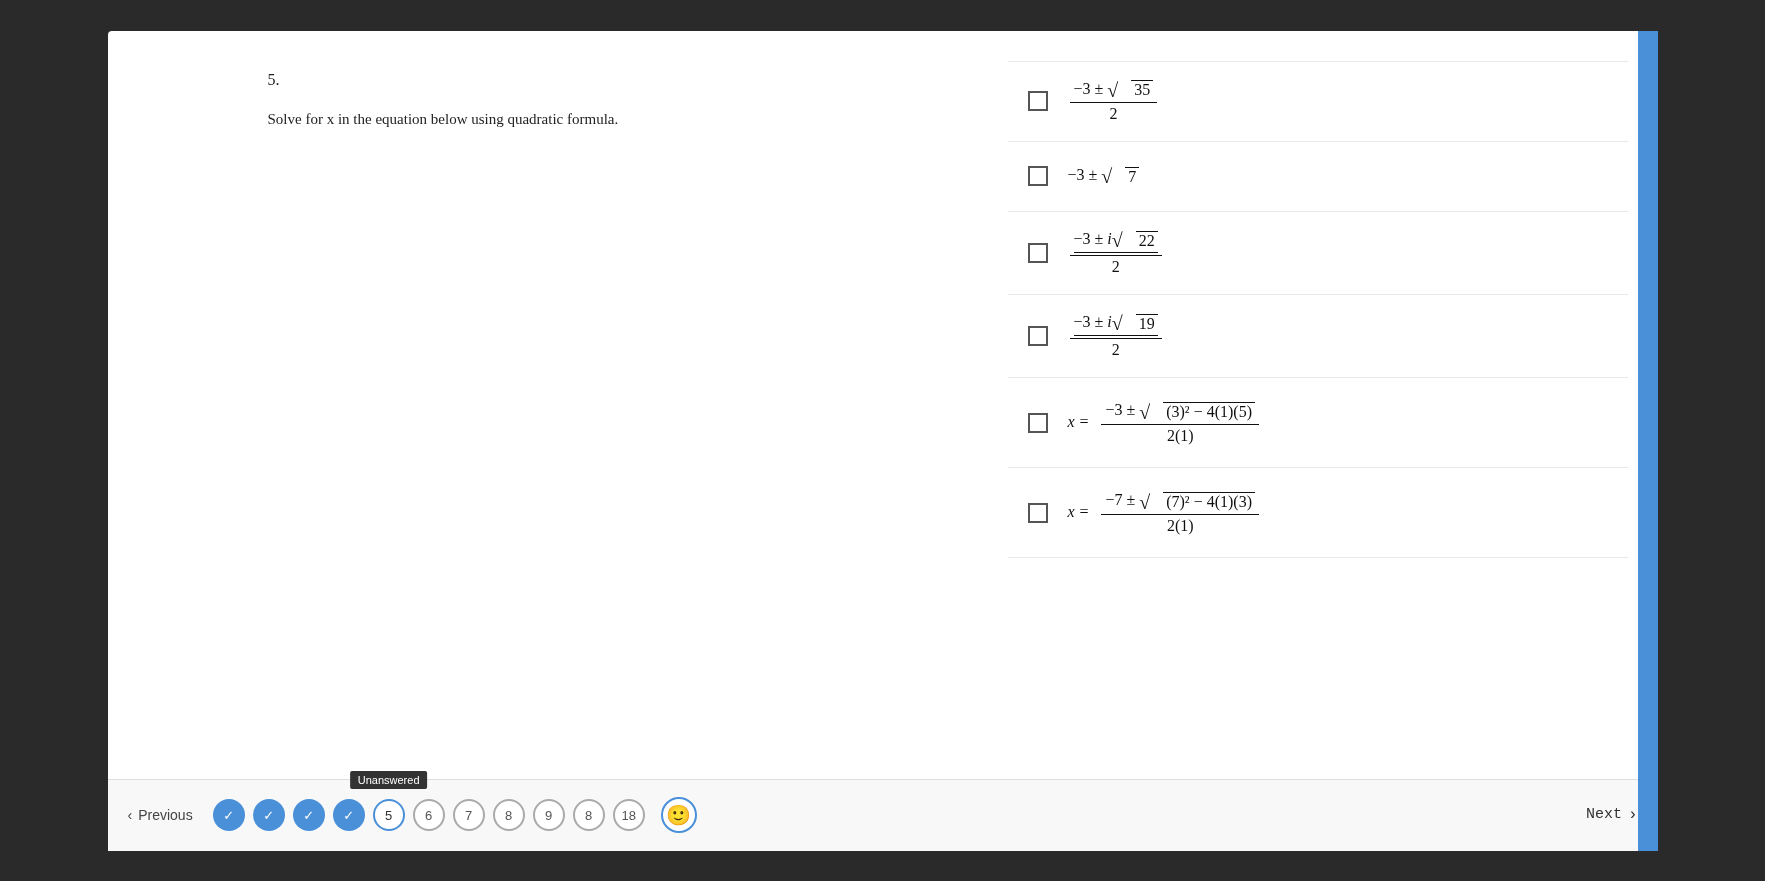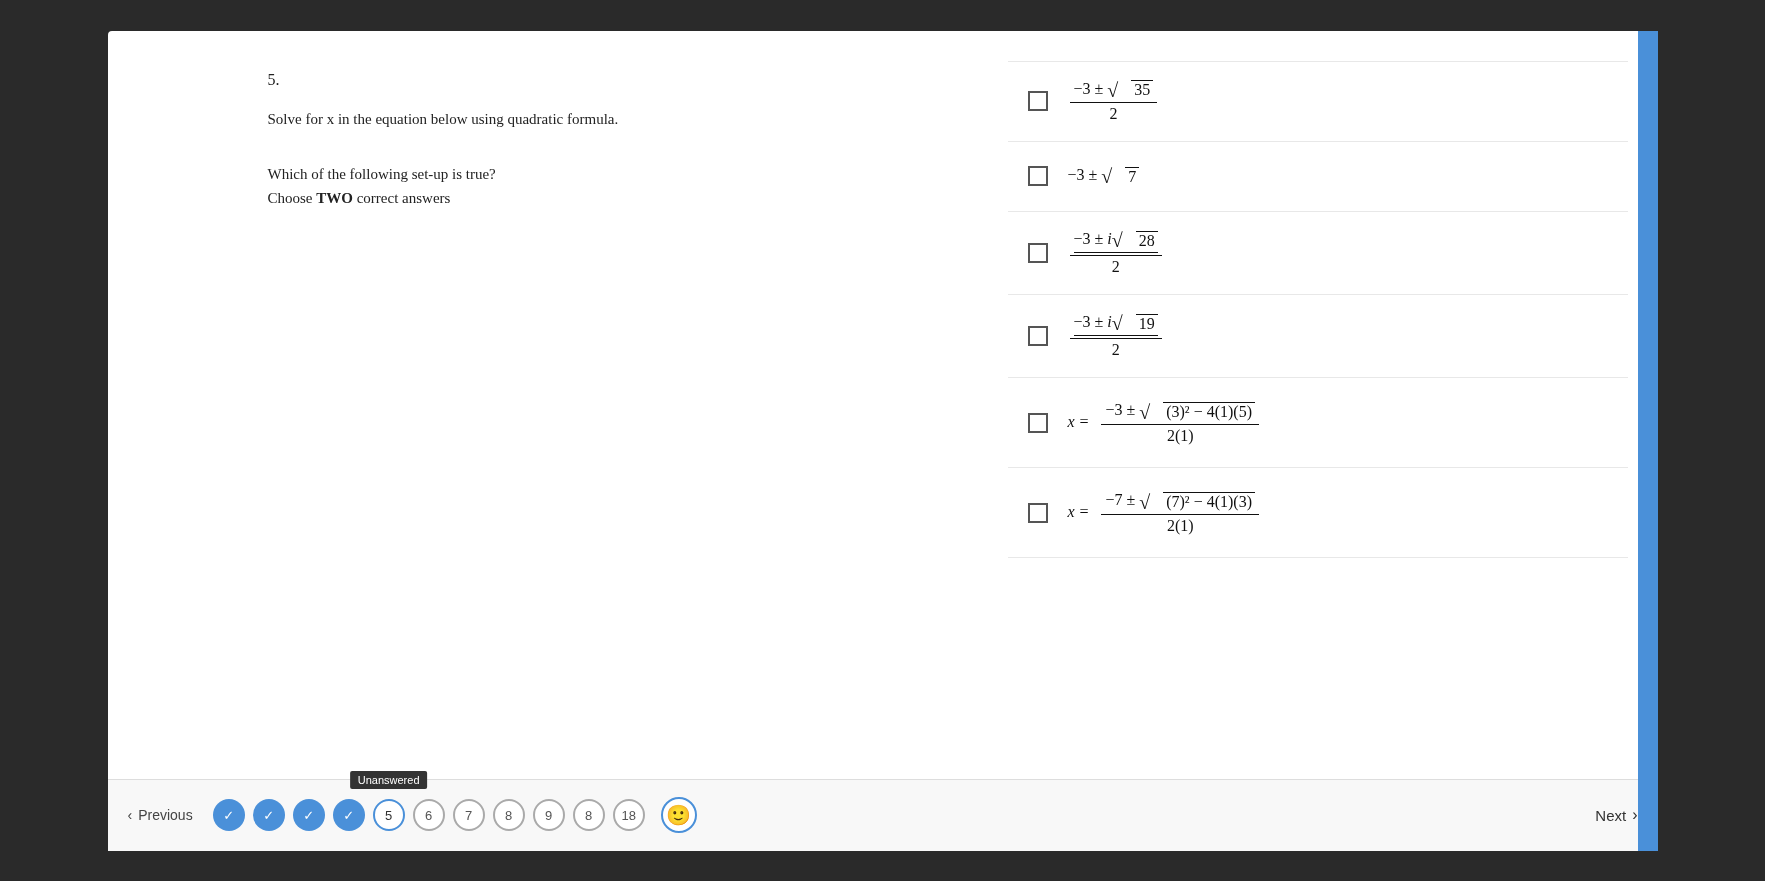--- a/index.html
+++ b/index.html
@@ -225,26 +225,25 @@
       display: flex;
       align-items: center;
       justify-content: center;
       font-size: 20px;
       cursor: pointer;
       margin-left: 8px;
     }
 
     .next-button {
       display: flex;
-      align-items: center;
       gap: 6px;
       font-size: 15px;
       color: #333;
       cursor: pointer;
-      font-family: Liberation Sans, sans-serif;
+      font-family: Liberation Mono, monospace;
       background: none;
       border: none;
       margin-left: 30px;
     }
 
     .next-arrow {
       font-size: 16px;
       color: #333;
     }
 
@@ -267,27 +266,21 @@
     }
   </style>
 </head>
 <body>
 
 <div class="screen">
   <div class="content-area">
 
     <div class="left-panel">
       <div class="question-number">5.</div>
-      <div class="instruction" style="margin-bottom:31px;">Solve for x in the equation below using quadratic formula.</div>
-      <div class="instruction">
-        <span>Which of the following set-up is true?</span><br>
-        <span>Choose</span>
-        <strong>TWO</strong>
-        <span> correct answers</span>
-      </div>
+      <div class="instruction" style="margin-bottom:24px;">Solve for x in the equation below using quadratic formula.</div>
     </div>
 
     <div class="right-panel">
 
       <div class="answer-option">
         <span class="checkbox"></span>
         <span class="math-content">
           <span class="fraction">
             <span class="numerator">−3 ± <span class="radical">
                   <span class="radical-sign">√</span>
@@ -308,21 +301,21 @@
         </span>
       </div>
 
       <div class="answer-option">
         <span class="checkbox"></span>
         <span class="math-content">
           <span class="fraction">
             <span class="numerator" style="text-decoration: overline; text-decoration-color: #111;">
               <span style="display:inline-block; border-bottom:1px solid #111; padding-bottom:2px;">−3 ± <i>i</i><span class="radical">
                     <span class="radical-sign">√</span>
-                    <span class="radical-content">28</span>
+                    <span class="radical-content">22</span>
                   </span></span>
             </span>
             <span class="denominator">2</span>
           </span>
         </span>
       </div>
 
       <div class="answer-option">
         <span class="checkbox"></span>
         <span class="math-content">

